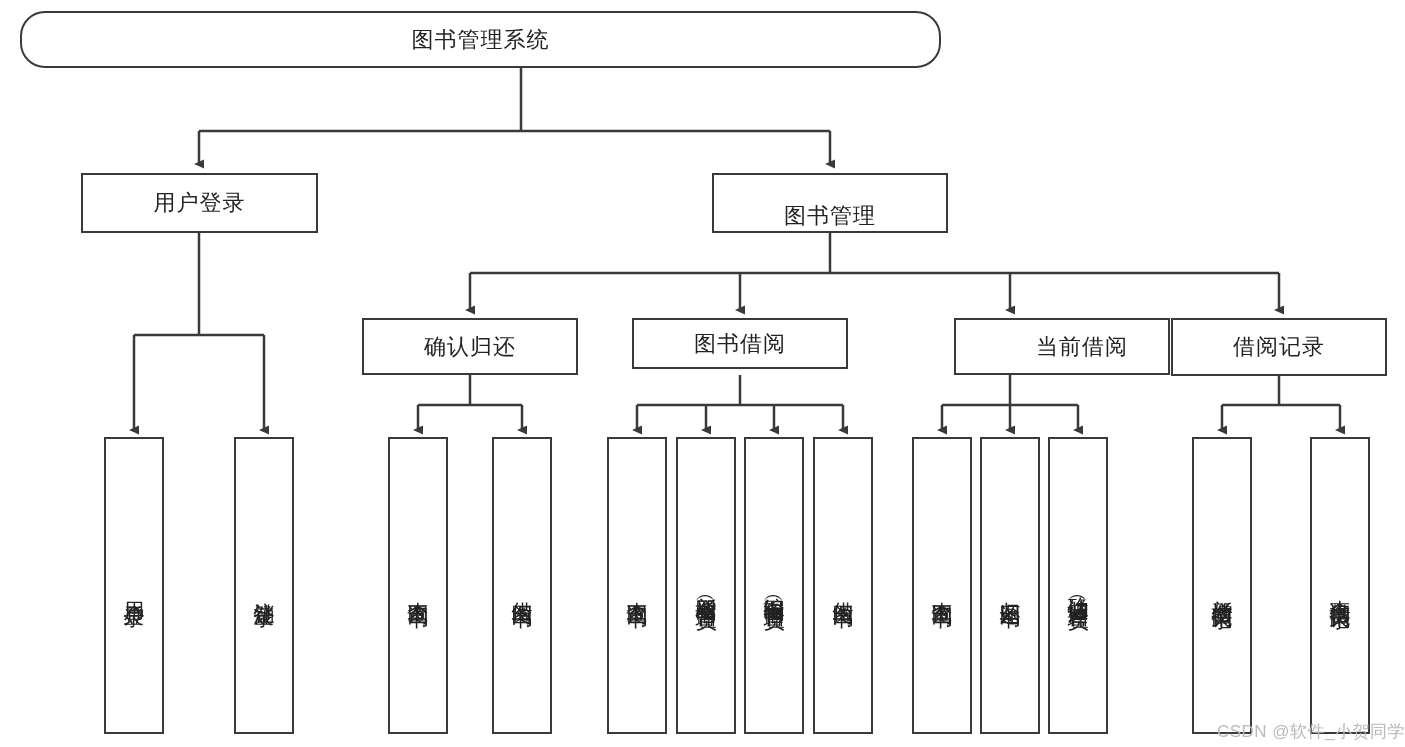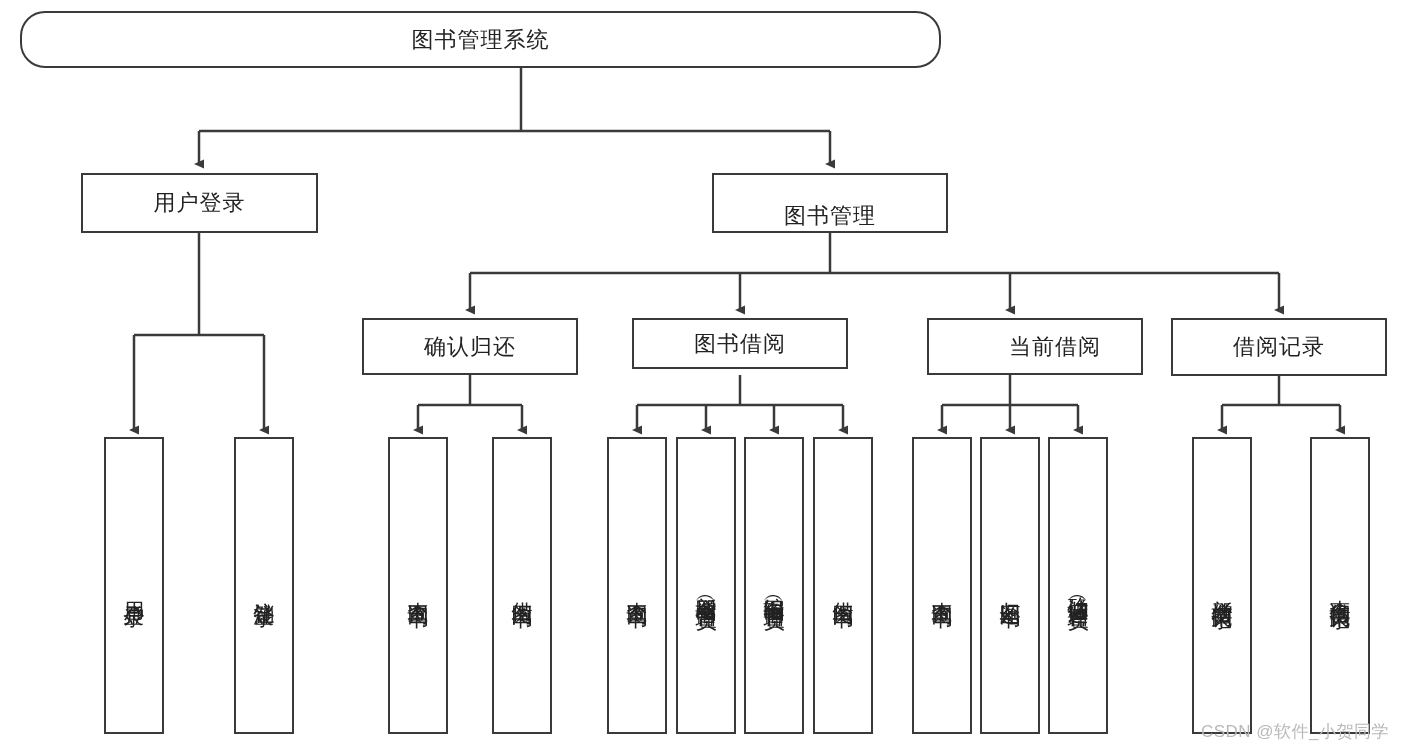--- a/index.html
+++ b/index.html
@@ -50,21 +50,21 @@
     line-height: 1.05;
   }
   .node.v .vtext {
     writing-mode: vertical-rl;
     text-orientation: upright;
     display: block;
     white-space: nowrap;
   }
   .watermark {
     position: absolute;
-    right: 16px;
+    right: 0;
     bottom: 4px;
     font-size: 17px;
     color: #b9b9b9;
     letter-spacing: 0.5px;
     white-space: nowrap;
   }
 </style>
 </head>
 <body>
 
@@ -136,21 +136,21 @@
   </div>
 
   <div class="node h" style="left:362px; top:318px; width:216px; height:57px;">
     <span>确认归还</span>
   </div>
 
   <div class="node h" style="left:632px; top:318px; width:216px; height:51px;">
     <span>图书借阅</span>
   </div>
 
-  <div class="node h" style="left:927px; top:318px; width:216px; height:57px;padding-left:40px;">
+  <div class="node h" style="left:954px; top:318px; width:216px; height:57px;padding-left:40px;">
     <span>当前借阅</span>
   </div>
 
   <div class="node h" style="left:1171px; top:318px; width:216px; height:58px;">
     <span>借阅记录</span>
   </div>
 
   <div class="node v" style="left:104px; top:437px; width:60px; height:297px;">
     <span class="vtext">用户登录</span>
   </div>

